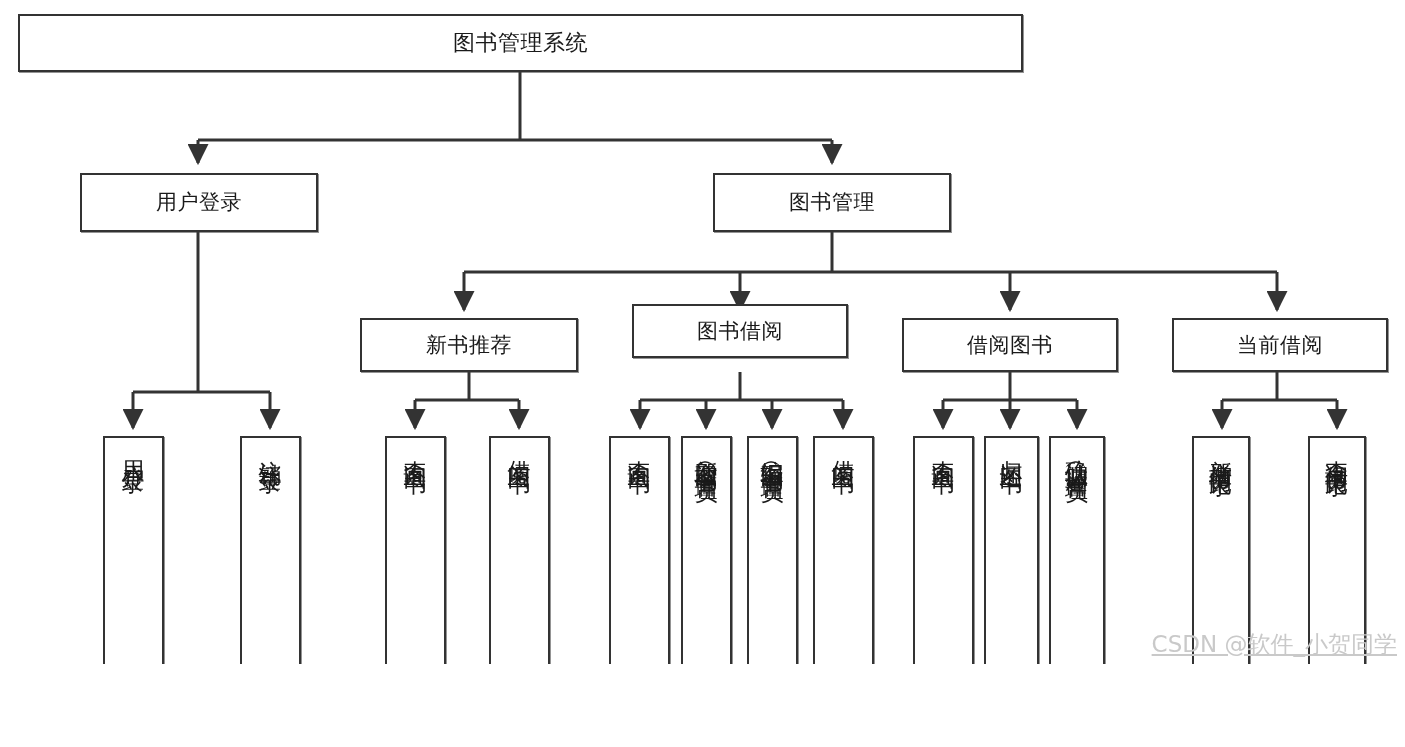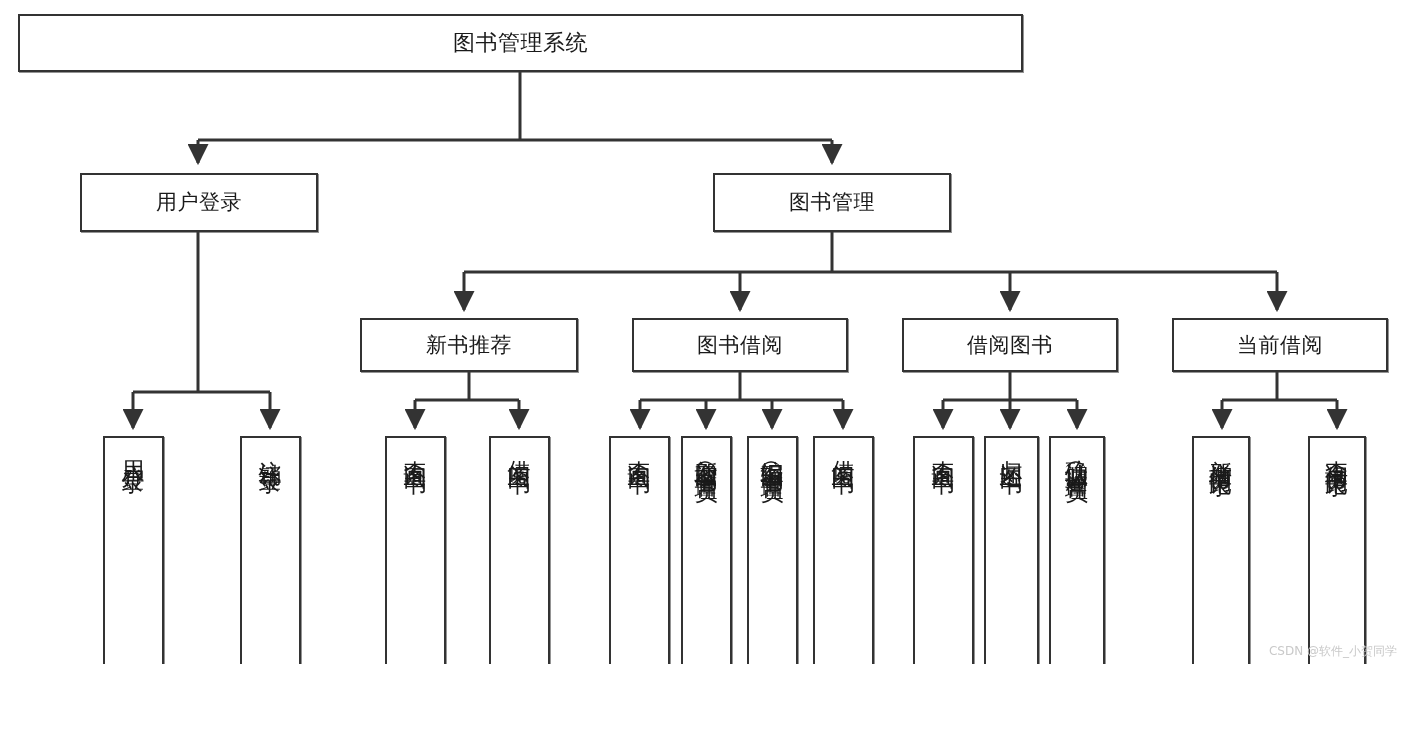--- a/index.html
+++ b/index.html
@@ -65,25 +65,26 @@
     padding-top: 4px;
   }
   .node.vert.tall .label {
     font-size: 23px;
     letter-spacing: 3px;
   }
   .watermark {
     position: absolute;
     right: 8px;
     bottom: 4px;
-    font-size: 12px;
+    font-size: 23px;
     color: #c9c9c9;
     white-space: nowrap;
     z-index: 3;
     font-family: "DejaVu Sans", "Liberation Sans", sans-serif;
+    text-decoration: underline;
   }
 </style>
 </head>
 <body>
 
 <div id="canvas">
 
   <svg id="wires" viewBox="0 0 1405 747" xmlns="http://www.w3.org/2000/svg">
     <defs>
       <marker id="arrow" viewBox="0 0 10 10" refX="9" refY="5" markerWidth="7" markerHeight="7" orient="auto-start-reverse">
@@ -142,21 +143,21 @@
   <div class="node horz" style="left:80px; top:173px; width:238px; height:59px;">
     <span class="label">用户登录</span>
   </div>
   <div class="node horz" style="left:360px; top:318px; width:218px; height:54px;">
     <span class="label">新书推荐</span>
   </div>
 
   <div class="node horz" style="left:713px; top:173px; width:238px; height:59px;">
     <span class="label">图书管理</span>
   </div>
-  <div class="node horz" style="left:632px; top:318px; width:216px; height:54px;">
+  <div class="node horz" style="left:632px; top:304px; width:216px; height:54px;">
     <span class="label">图书借阅</span>
   </div>
   <div class="node horz" style="left:902px; top:318px; width:216px; height:54px;">
     <span class="label">借阅图书</span>
   </div>
   <div class="node horz" style="left:1172px; top:318px; width:216px; height:54px;">
     <span class="label">当前借阅</span>
   </div>
 
   <div class="node vert" style="left:103px; top:436px; width:61px; height:297px;">

